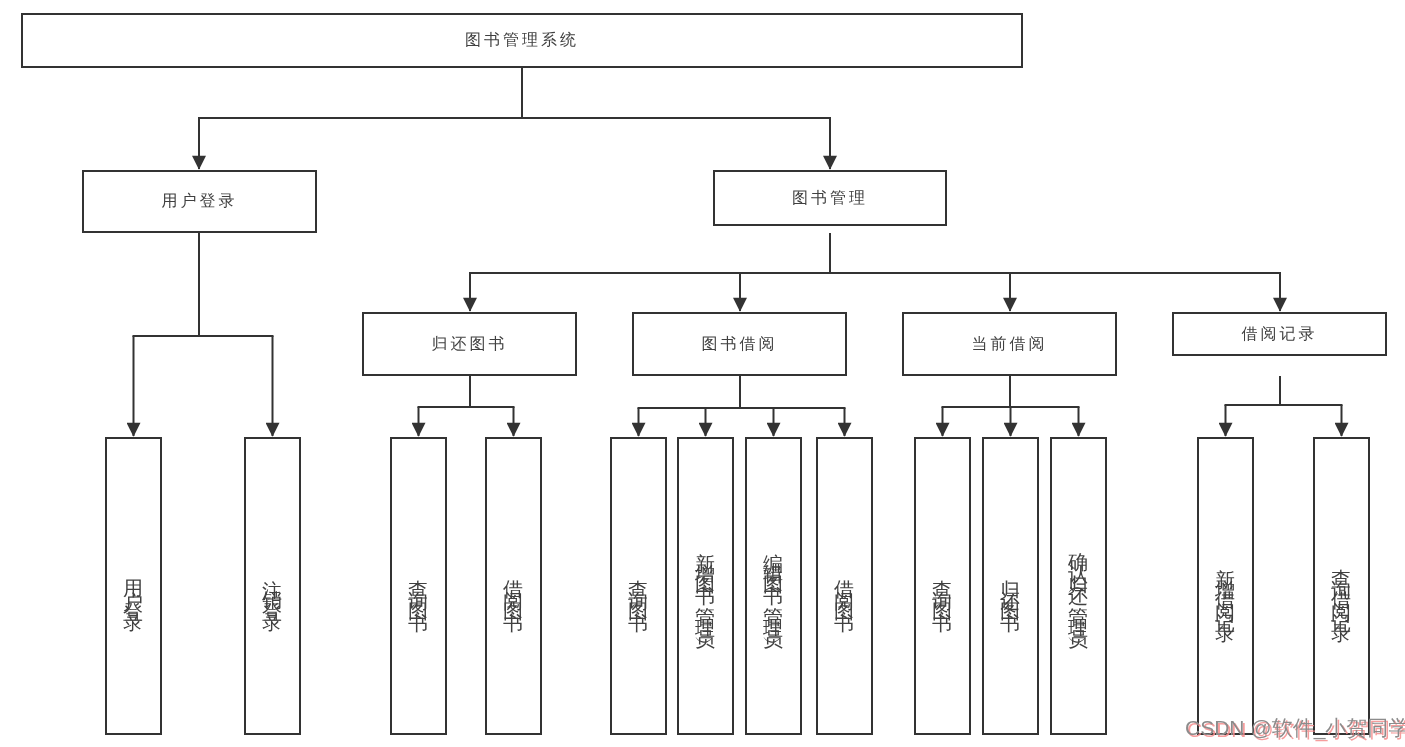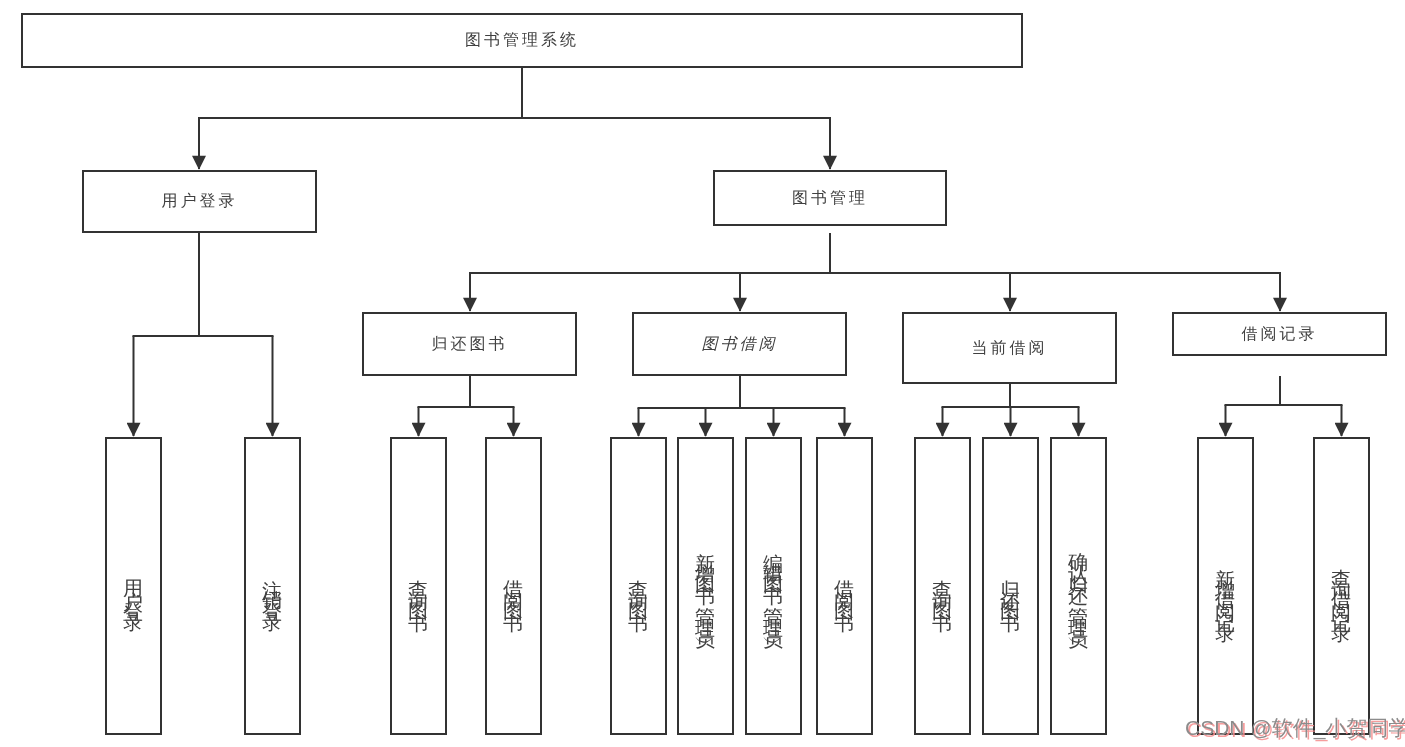--- a/index.html
+++ b/index.html
@@ -88,22 +88,22 @@
       <line x1="1341.5" y1="405" x2="1341.5" y2="436" marker-end="url(#arr)"></line>
     </g>
   </svg>
 
   <div class="node hbox" style="left:21px;top:13px;width:1002px;height:55px;">图书管理系统</div>
 
   <div class="node hbox" style="left:82px;top:170px;width:235px;height:63px;">用户登录</div>
   <div class="node hbox" style="left:713px;top:170px;width:234px;height:56px;">图书管理</div>
 
   <div class="node hbox" style="left:362px;top:312px;width:215px;height:64px;">归还图书</div>
-  <div class="node hbox" style="left:632px;top:312px;width:215px;height:64px;font-style:italic;">图书借阅</div>
-  <div class="node hbox" style="left:902px;top:312px;width:215px;height:72px;">当前借阅</div>
+  <div class="node hbox" style="left:632px;top:312px;width:215px;height:64px;">图书借阅</div>
+  <div class="node hbox" style="left:902px;top:312px;width:215px;height:64px;">当前借阅</div>
   <div class="node hbox" style="left:1172px;top:312px;width:215px;height:44px;">借阅记录</div>
 
   <div class="node vbox" style="left:105px;top:437px;width:57px;height:298px;">
     <span class="vtext">用户登录</span>
   </div>
   <div class="node vbox" style="left:244px;top:437px;width:57px;height:298px;">
     <span class="vtext">注销登录</span>
   </div>
 
   <div class="node vbox" style="left:390px;top:437px;width:57px;height:298px;">

